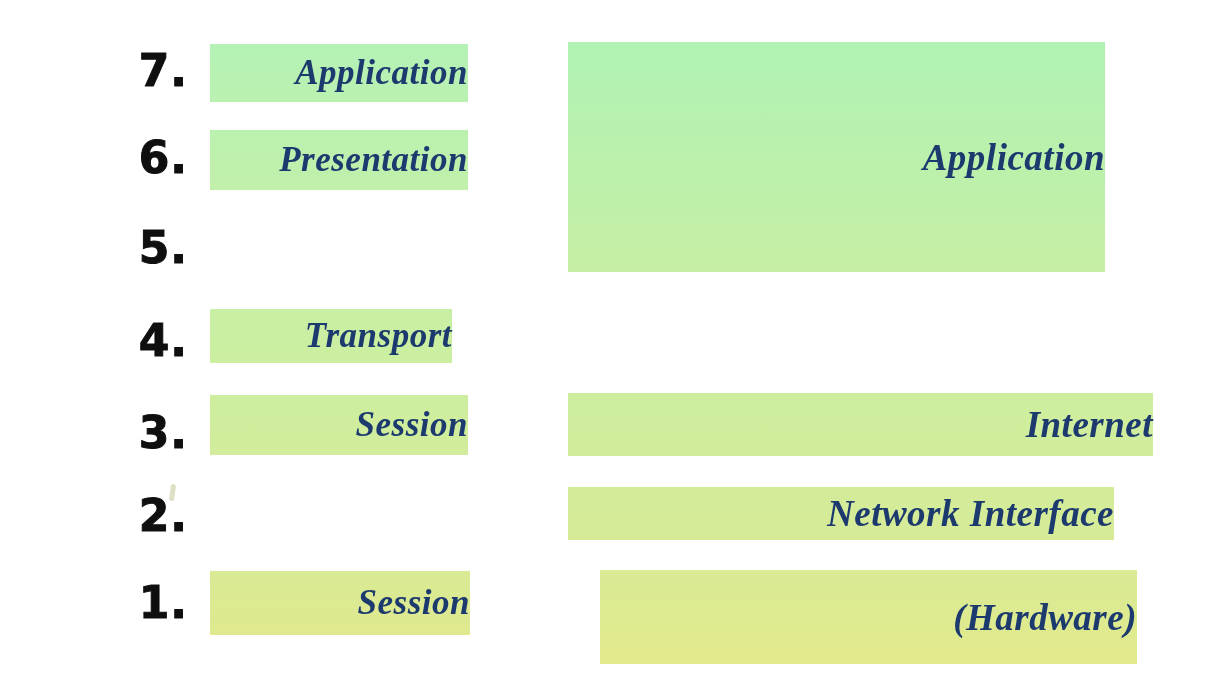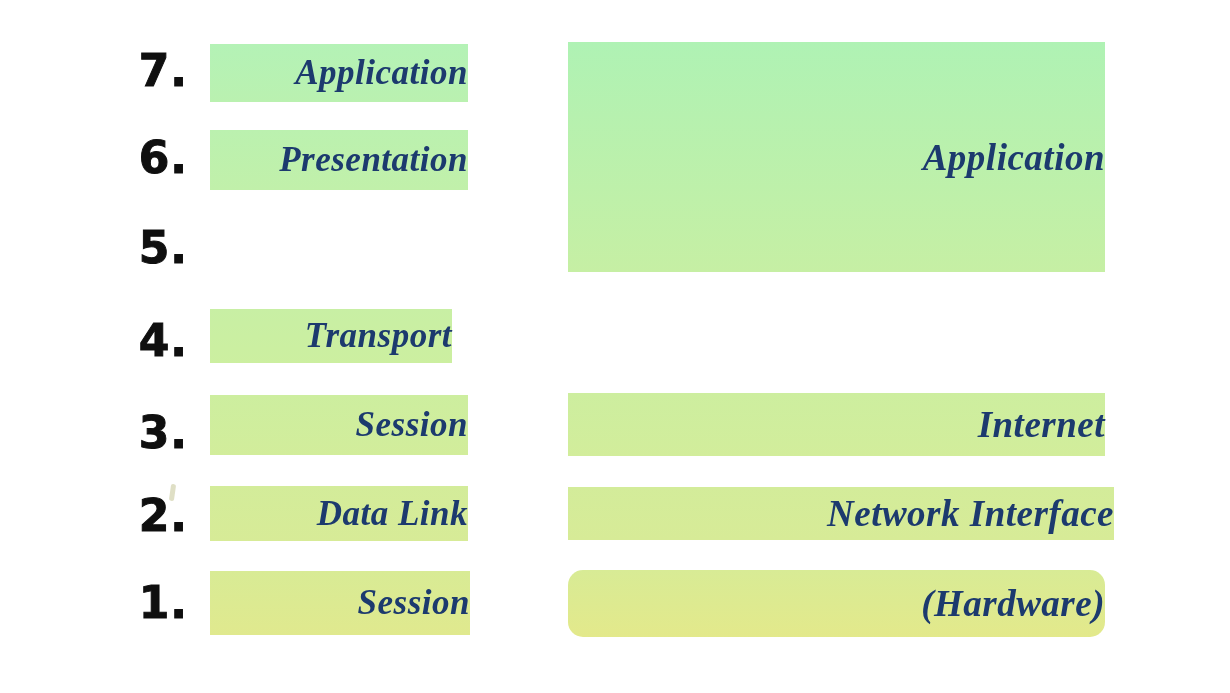--- a/index.html
+++ b/index.html
@@ -34,23 +34,23 @@
   .b6{left:210px;top:130px;width:258px;height:60px;}
   .b5{left:210px;top:220px;width:258px;height:59px;}
   .b4{left:210px;top:309px;width:242px;height:54px;}
   .b3{left:210px;top:395px;width:258px;height:60px;}
   .b2{left:210px;top:486px;width:258px;height:55px;}
   .b1{left:210px;top:571px;width:260px;height:64px;}
 
   
   .rApp{left:568px;top:42px;width:537px;height:230px;}
   .rTra{left:568px;top:310px;width:537px;height:52px;}
-  .rInt{left:568px;top:393px;width:537px;height:63px;}
+  .rInt{left:568px;top:393px;width:537px;height:63px;padding-left:48px;}
   .rNif{left:568px;top:487px;width:546px;height:53px;}
-  .rHw {left:568px;top:570px;width:537px;height:67px;border-radius:15px;}
+  .rHw {left:600px;top:570px;width:537px;height:94px;}
 
   
   .bg7 {background:linear-gradient(180deg,#b4f2b6,#baf1b0);}
   .bg6 {background:linear-gradient(180deg,#bbf1af,#c1f0aa);}
   .bg5 {background:linear-gradient(180deg,#c2f0a9,#c7efa5);}
   .bg4 {background:linear-gradient(180deg,#c8efa4,#ccefa0);}
   .bg3 {background:linear-gradient(180deg,#cdee9f,#d2ed9b);}
   .bg2 {background:linear-gradient(180deg,#d3ec9a,#d7eb97);}
   .bg1 {background:linear-gradient(180deg,#d8eb95,#e0e98e);}
   .bgApp{background:linear-gradient(180deg,#aff2b4,#c6efa4);}
@@ -105,23 +105,20 @@
   </div>
   <div class="box left b6 bg6">
     <span class="layer-label">Presentation</span>
   </div>
   <div class="box left b4 bg4">
     <span class="layer-label">Transport</span>
   </div>
   <div class="box left b3 bg3">
     <span class="layer-label">Session</span>
   </div>
-  <div class="box left b2 bg2">
-    <span class="layer-label">Data Link</span>
-  </div>
   <div class="box left b1 bg1">
     <span class="layer-label">Session</span>
   </div>
 
   <div class="box right rApp bgApp">
     <span class="layer-label">Application</span>
   </div>
   <div class="box right rInt bg3">
     <span class="layer-label">Internet</span>
   </div>

